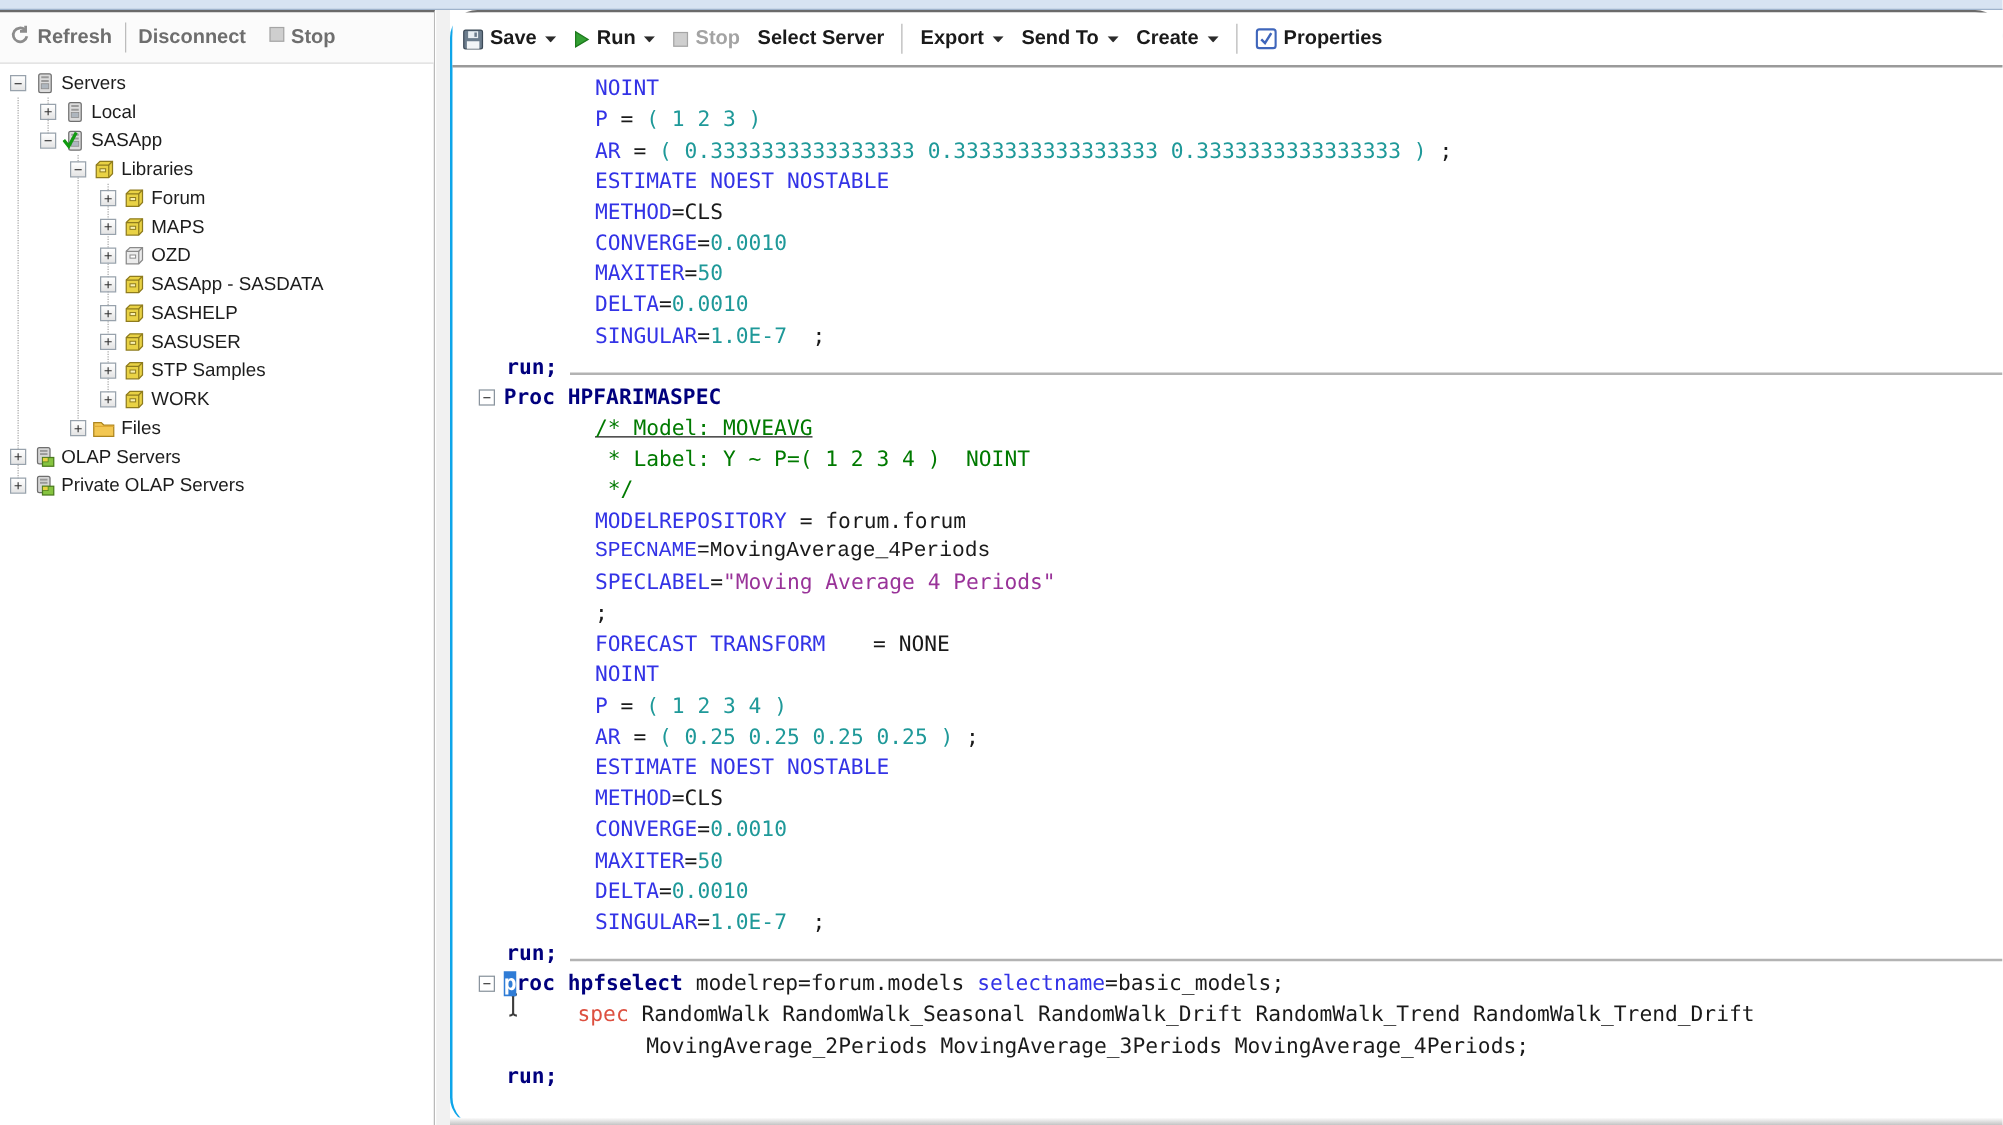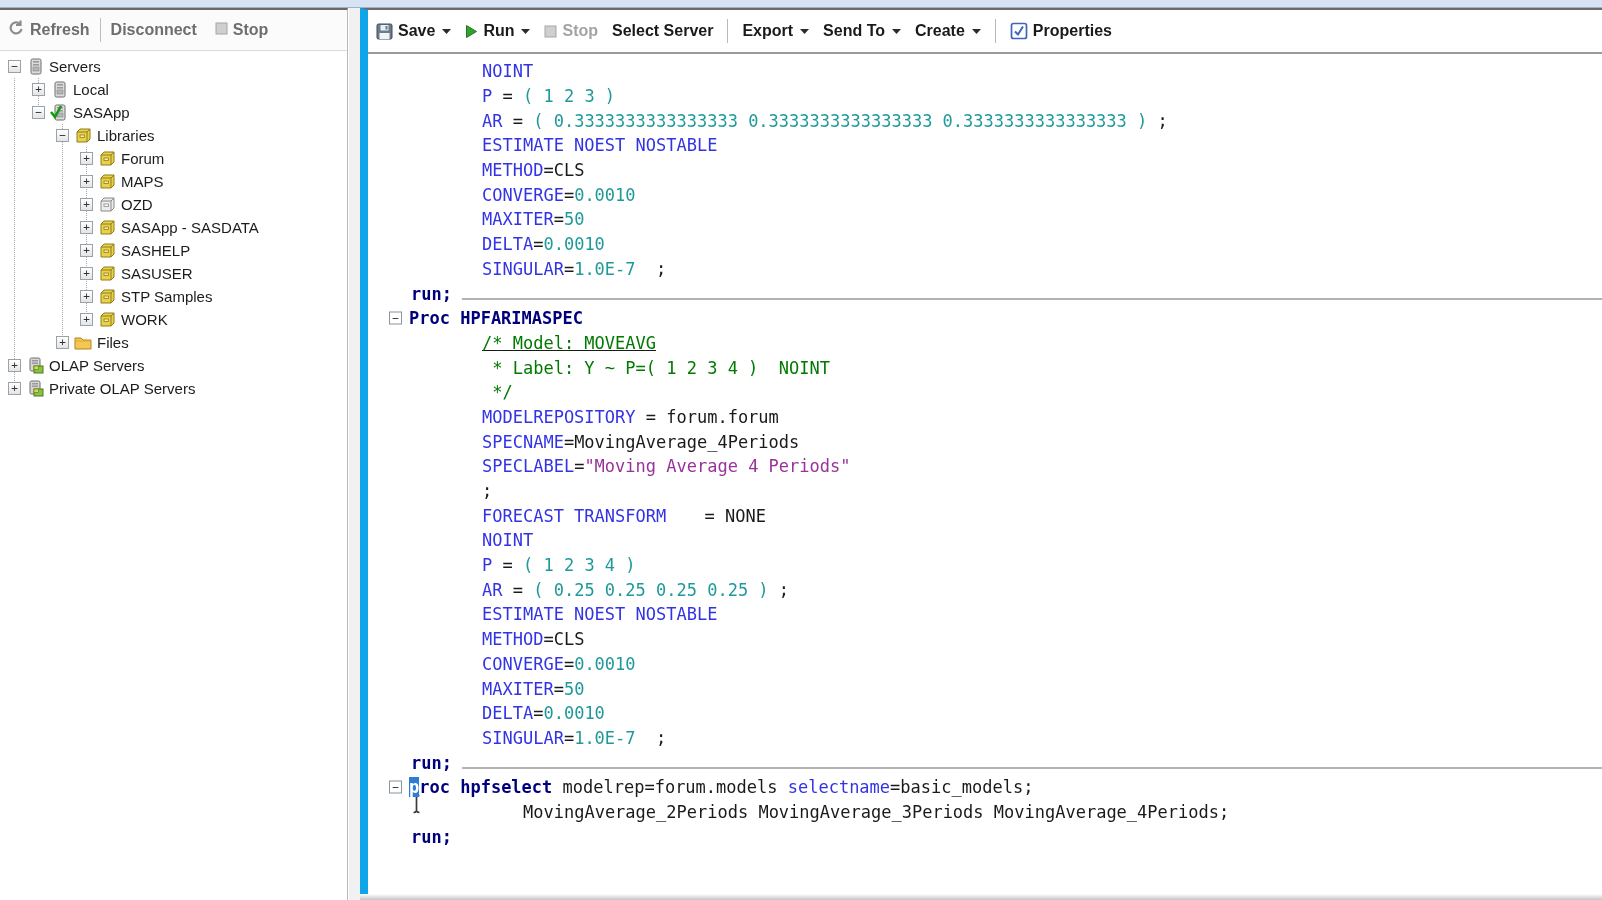--- a/index.html
+++ b/index.html
@@ -21,22 +21,22 @@
   .expand{width:13px;height:13px;box-sizing:border-box;border:1px solid #98a2ac;
     background:linear-gradient(#ffffff,#e4e4e4);display:flex;align-items:center;justify-content:center;
     font-family:"DejaVu Sans Mono",monospace;font-size:11px;line-height:1;color:#333;flex:none;}
   .ticon{margin-left:5px;flex:none;width:18px;height:17px;position:relative;display:flex;align-items:center;}
   .tlabel{margin-left:5px;color:#1c1c1c;white-space:nowrap;}
   .guide{position:absolute;width:0;border-left:1px dotted #a8a8a8;}
   
   .splitter{position:absolute;left:349px;top:8px;width:11px;bottom:0;background:#f1f1f1;}
   
   .right-panel{position:absolute;left:360px;top:8px;right:0;bottom:0;
-    border-top:2px solid #6a6a6a;border-left:8px solid #0ea5e9;box-sizing:border-box;
-    display:flex;flex-direction:column;background:#fff;}
+    border-top:2px solid #6a6a6a;border-left:2px solid #0ea5e9;box-sizing:border-box;
+    display:flex;flex-direction:column;background:#fff;border-radius:22px;}
   .editor-toolbar{height:42px;flex:none;display:flex;align-items:center;padding-left:8px;gap:14px;
     font-size:16px;font-weight:600;color:#1a1a1a;background:#fff;}
   .tb-item{display:flex;align-items:center;gap:5px;white-space:nowrap;}
   .tb-item.disabled{color:#a3a3a3;}
   .tb-sep{width:1px;height:24px;background:#b8b8b8;}
   .caret{margin-left:2px;display:flex;}
   .code-panel{flex:1;border-top:2px solid #9a9a9a;position:relative;overflow:hidden;
     font-family:"DejaVu Sans Mono",monospace;font-size:17px;color:#1a1a1a;padding-top:5px;}
   .code-line{height:24.7px;display:flex;align-items:center;white-space:pre;position:relative;box-sizing:border-box;}
   .seg{white-space:pre;}
@@ -357,33 +357,34 @@
       <div class="code-line" style="padding-left: 114px;"><span class="seg kw" style="color: rgb(51, 51, 230);">CONVERGE</span><span class="seg txt" style="color: rgb(26, 26, 26);">=</span><span class="seg num" style="color: rgb(31, 153, 153);">0.0010</span></div>
       <div class="code-line" style="padding-left: 114px;"><span class="seg kw" style="color: rgb(51, 51, 230);">MAXITER</span><span class="seg txt" style="color: rgb(26, 26, 26);">=</span><span class="seg num" style="color: rgb(31, 153, 153);">50</span></div>
       <div class="code-line" style="padding-left: 114px;"><span class="seg kw" style="color: rgb(51, 51, 230);">DELTA</span><span class="seg txt" style="color: rgb(26, 26, 26);">=</span><span class="seg num" style="color: rgb(31, 153, 153);">0.0010</span></div>
       <div class="code-line" style="padding-left: 114px;"><span class="seg kw" style="color: rgb(51, 51, 230);">SINGULAR</span><span class="seg txt" style="color: rgb(26, 26, 26);">=</span><span class="seg num" style="color: rgb(31, 153, 153);">1.0E-7</span><span class="seg txt" style="color: rgb(26, 26, 26);">  ;</span></div>
       <div class="code-line" style="padding-left: 43px;"><span class="seg proc" style="color: rgb(0, 0, 125);">run;</span><span class="divider" style="border-top-color: rgb(179, 179, 179);"></span></div>
       <div class="code-line" style="padding-left: 41px;"><span class="fold">−</span><span class="seg proc" style="color: rgb(0, 0, 125);">Proc HPFARIMASPEC</span></div>
       <div class="code-line" style="padding-left: 114px; text-decoration: underline;"><span class="seg cmt" style="color: rgb(0, 122, 0);">/* Model: MOVEAVG</span></div>
       <div class="code-line" style="padding-left: 114px;"><span class="seg cmt" style="color: rgb(0, 122, 0);"> * Label: Y ~ P=( 1 2 3 4 )  NOINT</span></div>
       <div class="code-line" style="padding-left: 114px;"><span class="seg cmt" style="color: rgb(0, 122, 0);"> */</span></div>
       <div class="code-line" style="padding-left: 114px;"><span class="seg kw" style="color: rgb(51, 51, 230);">MODELREPOSITORY</span><span class="seg txt" style="color: rgb(26, 26, 26);"> = forum.forum</span></div>
-      <div class="code-line" style="padding-left: 114px;"><span class="seg kw" style="color: rgb(51, 51, 230);">SPECNAME</span><span class="seg txt" style="color: rgb(26, 26, 26);">=MovingAverage_4Periods</span></div>
+      <div class="code-line" style="padding-left: 114px; font-family: Liberation Mono, monospace;"><span class="seg kw" style="color: rgb(51, 51, 230);">SPECNAME</span><span class="seg txt" style="color: rgb(26, 26, 26);">=MovingAverage_4Periods</span></div>
       <div class="code-line" style="padding-left: 114px;"><span class="seg kw" style="color: rgb(51, 51, 230);">SPECLABEL</span><span class="seg txt" style="color: rgb(26, 26, 26);">=</span><span class="seg str" style="color: rgb(153, 51, 153);">"Moving Average 4 Periods"</span></div>
       <div class="code-line" style="padding-left: 114px;"><span class="seg txt" style="color: rgb(26, 26, 26);">;</span></div>
       <div class="code-line" style="padding-left: 114px; gap: 28px;"><span class="seg kw" style="color: rgb(51, 51, 230);">FORECAST TRANSFORM</span><span class="seg txt" style="color: rgb(26, 26, 26);"> = NONE</span></div>
       <div class="code-line" style="padding-left: 114px;"><span class="seg kw" style="color: rgb(51, 51, 230);">NOINT</span></div>
       <div class="code-line" style="padding-left: 114px;"><span class="seg kw" style="color: rgb(51, 51, 230);">P</span><span class="seg txt" style="color: rgb(26, 26, 26);"> = </span><span class="seg num" style="color: rgb(31, 153, 153);">( 1 2 3 4 )</span></div>
       <div class="code-line" style="padding-left: 114px;"><span class="seg kw" style="color: rgb(51, 51, 230);">AR</span><span class="seg txt" style="color: rgb(26, 26, 26);"> = </span><span class="seg num" style="color: rgb(31, 153, 153);">( 0.25 0.25 0.25 0.25 )</span><span class="seg txt" style="color: rgb(26, 26, 26);"> ;</span></div>
       <div class="code-line" style="padding-left: 114px;"><span class="seg kw" style="color: rgb(51, 51, 230);">ESTIMATE NOEST NOSTABLE</span></div>
       <div class="code-line" style="padding-left: 114px;"><span class="seg kw" style="color: rgb(51, 51, 230);">METHOD</span><span class="seg txt" style="color: rgb(26, 26, 26);">=CLS</span></div>
       <div class="code-line" style="padding-left: 114px;"><span class="seg kw" style="color: rgb(51, 51, 230);">CONVERGE</span><span class="seg txt" style="color: rgb(26, 26, 26);">=</span><span class="seg num" style="color: rgb(31, 153, 153);">0.0010</span></div>
       <div class="code-line" style="padding-left: 114px;"><span class="seg kw" style="color: rgb(51, 51, 230);">MAXITER</span><span class="seg txt" style="color: rgb(26, 26, 26);">=</span><span class="seg num" style="color: rgb(31, 153, 153);">50</span></div>
       <div class="code-line" style="padding-left: 114px;"><span class="seg kw" style="color: rgb(51, 51, 230);">DELTA</span><span class="seg txt" style="color: rgb(26, 26, 26);">=</span><span class="seg num" style="color: rgb(31, 153, 153);">0.0010</span></div>
       <div class="code-line" style="padding-left: 114px;"><span class="seg kw" style="color: rgb(51, 51, 230);">SINGULAR</span><span class="seg txt" style="color: rgb(26, 26, 26);">=</span><span class="seg num" style="color: rgb(31, 153, 153);">1.0E-7</span><span class="seg txt" style="color: rgb(26, 26, 26);">  ;</span></div>
       <div class="code-line" style="padding-left: 43px;"><span class="seg proc" style="color: rgb(0, 0, 125);">run;</span><span class="divider" style="border-top-color: rgb(179, 179, 179);"></span></div>
       <div class="code-line" style="padding-left: 41px;"><span class="fold">−</span><span class="seg sel" style="color: rgb(255, 255, 255); background: rgb(47, 124, 214);">p</span><span class="seg proc" style="color: rgb(0, 0, 125);">roc hpfselect</span><span class="seg txt" style="color: rgb(26, 26, 26);"> modelrep=forum.models </span><span class="seg kw" style="color: rgb(51, 51, 230);">selectname</span><span class="seg txt" style="color: rgb(26, 26, 26);">=basic_models;</span></div>
+      <div class="code-line" style="padding-left: 100px;"><span class="seg red" style="color: rgb(221, 80, 64);">spec</span><span class="seg txt" style="color: rgb(26, 26, 26);"> RandomWalk RandomWalk_Seasonal RandomWalk_Drift RandomWalk_Trend RandomWalk_Trend_Drift</span></div>
       <div class="code-line" style="padding-left: 155px;"><span class="seg txt" style="color: rgb(26, 26, 26);">MovingAverage_2Periods MovingAverage_3Periods MovingAverage_4Periods;</span></div>
       <div class="code-line" style="padding-left: 43px;"><span class="seg proc" style="color: rgb(0, 0, 125);">run;</span></div>
     </div>
 </div>
 
 <div class="bottom-edge"></div>
 
 </body></html>

